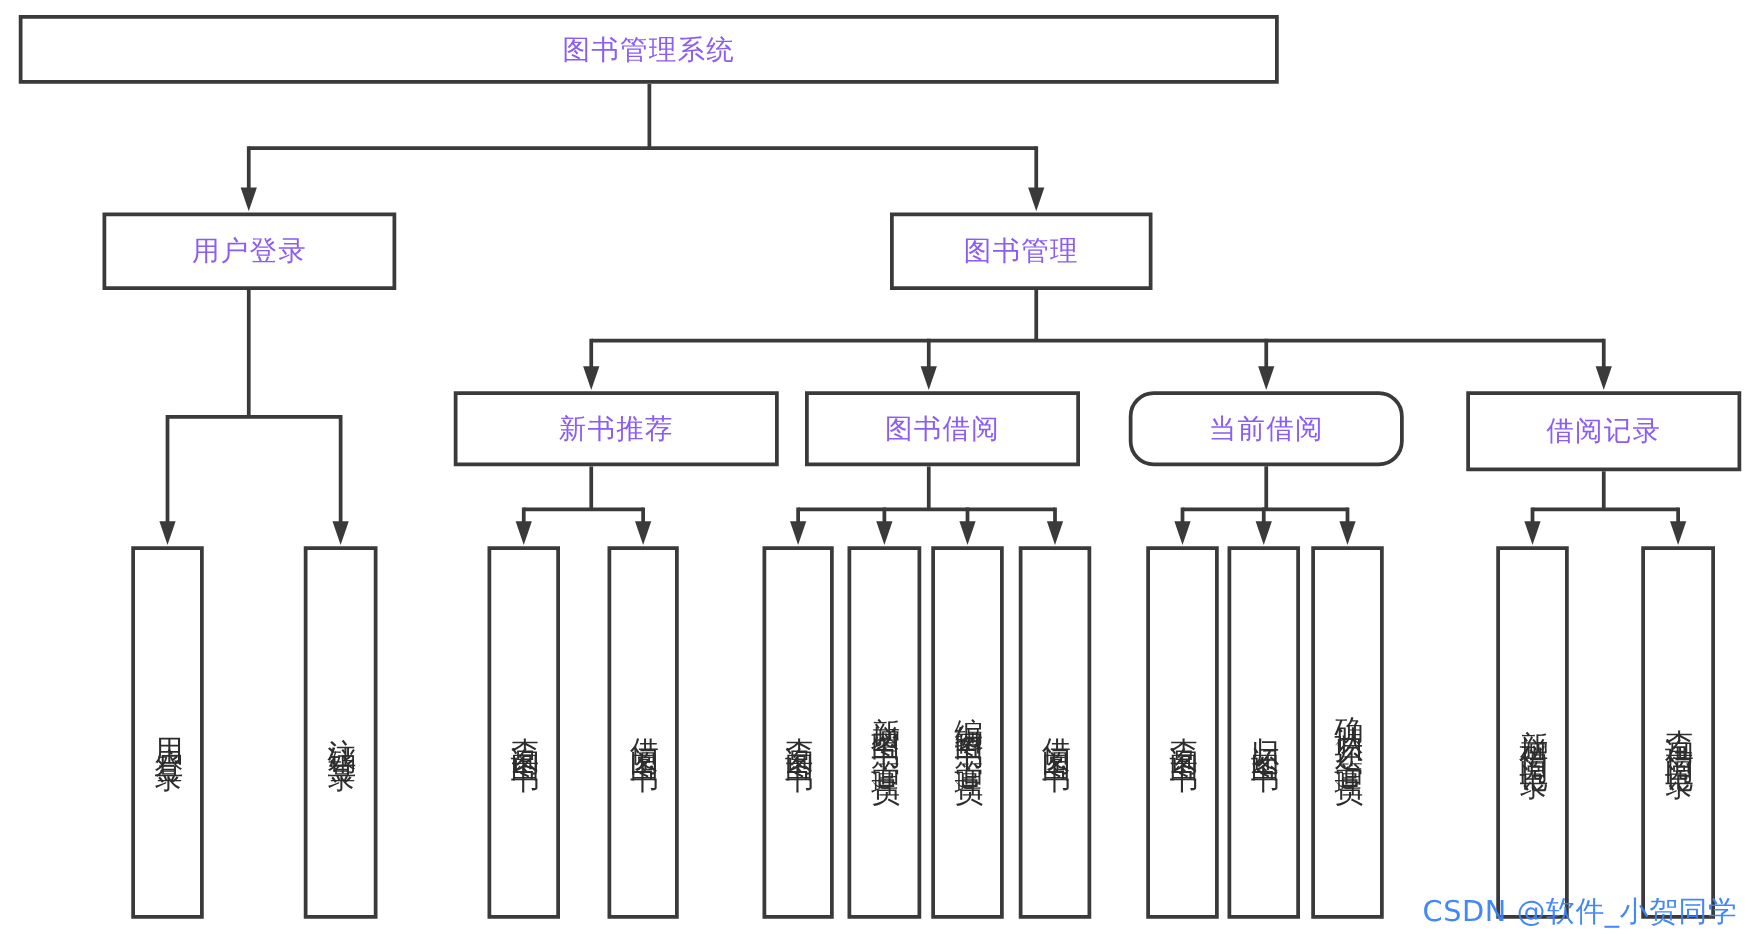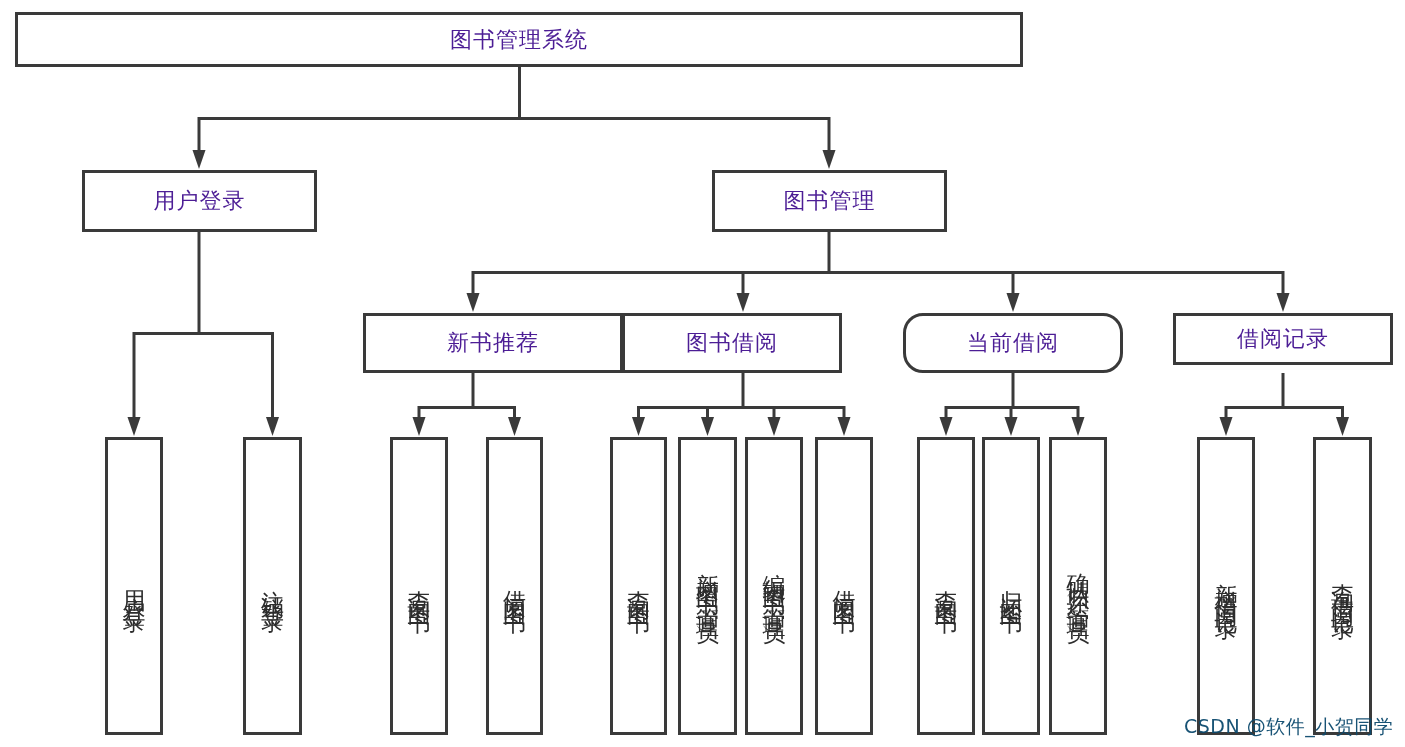--- a/index.html
+++ b/index.html
@@ -28,40 +28,40 @@
     box-sizing: border-box;
     border: 3px solid #3a3a3a;
     background: #ffffff;
     display: flex;
     align-items: center;
     justify-content: center;
     z-index: 2;
   }
   .node .hlabel {
     font-size: 22px;
-    color: #4c1d95;
+    color: #8b5cf6;
     letter-spacing: 1px;
     white-space: nowrap;
   }
   .leaf .vlabel {
     writing-mode: vertical-lr;
     text-orientation: mixed;
     font-size: 23px;
     line-height: 1;
     letter-spacing: 7px;
     color: #2d2d2d;
     white-space: nowrap;
   }
   .watermark {
     position: absolute;
-    left: 1184px;
+    left: 1138px;
     top: 714px;
     z-index: 3;
-    font-size: 19px;
-    color: #0c4a6e;
+    font-size: 23px;
+    color: #3b82f6;
     letter-spacing: 0.5px;
     white-space: nowrap;
     opacity: 0.95;
   }
 </style>
 </head>
 <body>
 
 <div class="canvas">
 
@@ -143,34 +143,34 @@
     </g>
   </svg>
 
   <div class="node" style="left:15px; top:12px; width:1008px; height:55px;">
     <span class="hlabel">图书管理系统</span>
   </div>
 
   <div class="node" style="left:82px; top:170px; width:235px; height:62px;">
     <span class="hlabel">用户登录</span>
   </div>
-  <div class="node" style="left:712px; top:170px; width:235px; height:62px;">
+  <div class="node" style="left:712px; top:170px; width:210px; height:62px;">
     <span class="hlabel">图书管理</span>
   </div>
 
   <div class="node" style="left:363px; top:313px; width:260px; height:60px;">
     <span class="hlabel">新书推荐</span>
   </div>
-  <div class="node" style="left:622px; top:313px; width:220px; height:60px;">
+  <div class="node" style="left:644px; top:313px; width:220px; height:60px;">
     <span class="hlabel">图书借阅</span>
   </div>
   <div class="node" style="left:903px; top:313px; width:220px; height:60px;border-radius:20px;">
     <span class="hlabel">当前借阅</span>
   </div>
-  <div class="node" style="left:1173px; top:313px; width:220px; height:52px;">
+  <div class="node" style="left:1173px; top:313px; width:220px; height:64px;">
     <span class="hlabel">借阅记录</span>
   </div>
 
   <div class="node leaf" style="left:105px; top:437px; width:58px; height:298px;">
     <span class="vlabel">用户登录</span>
   </div>
   <div class="node leaf" style="left:243px; top:437px; width:59px; height:298px;">
     <span class="vlabel">注销登录</span>
   </div>
 

